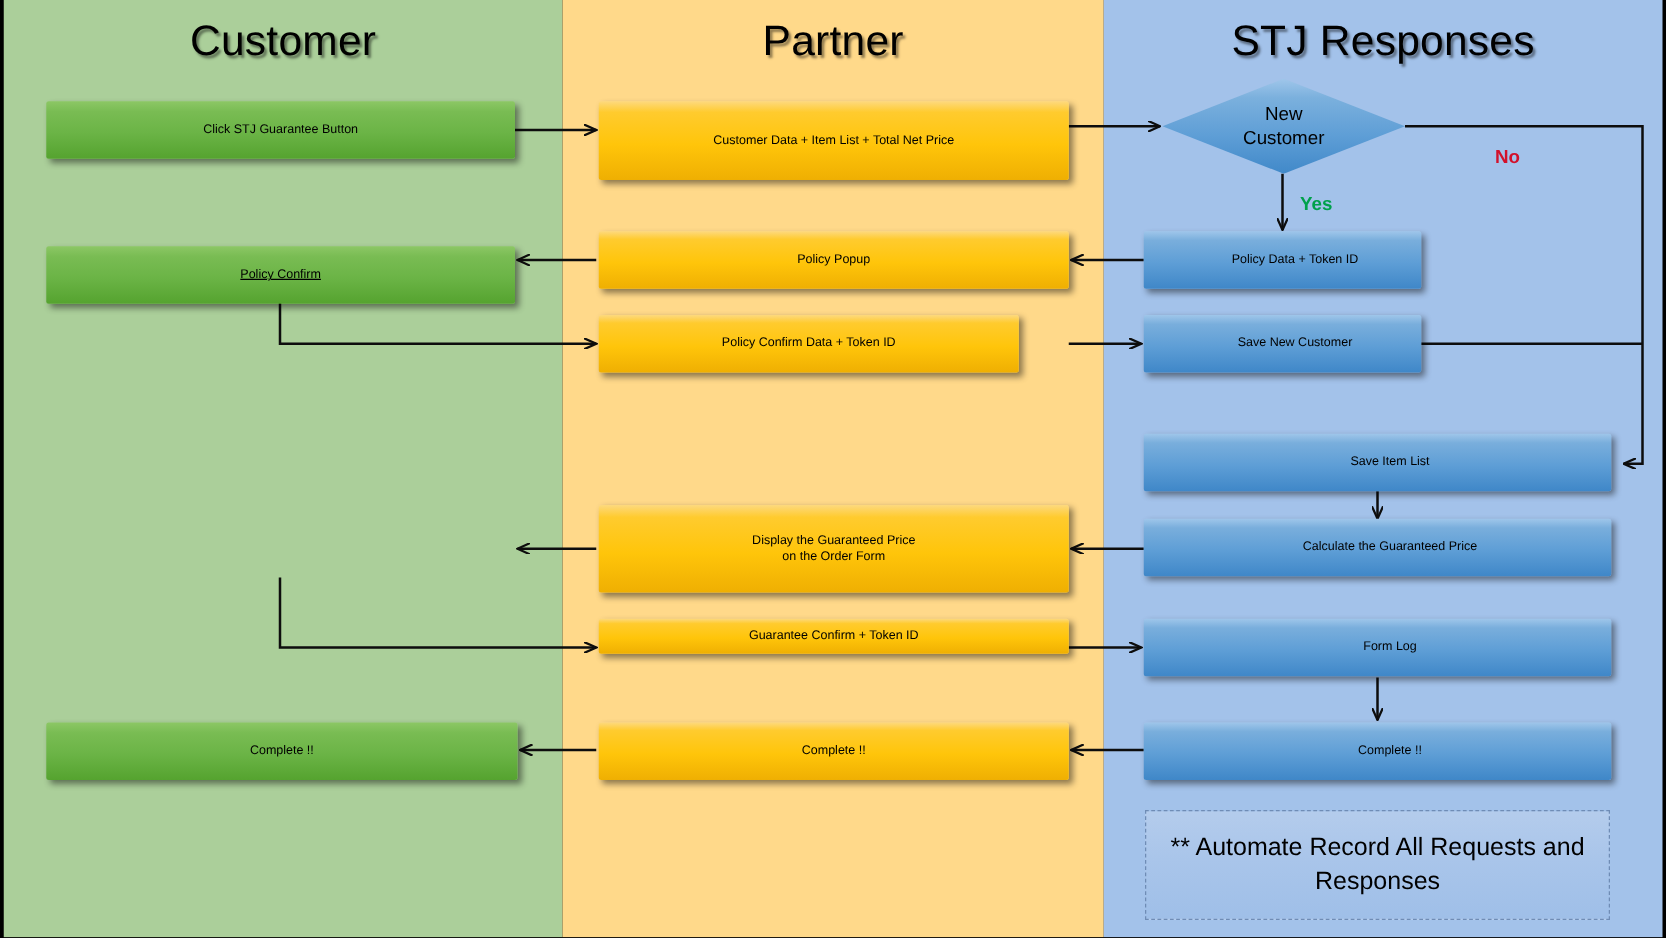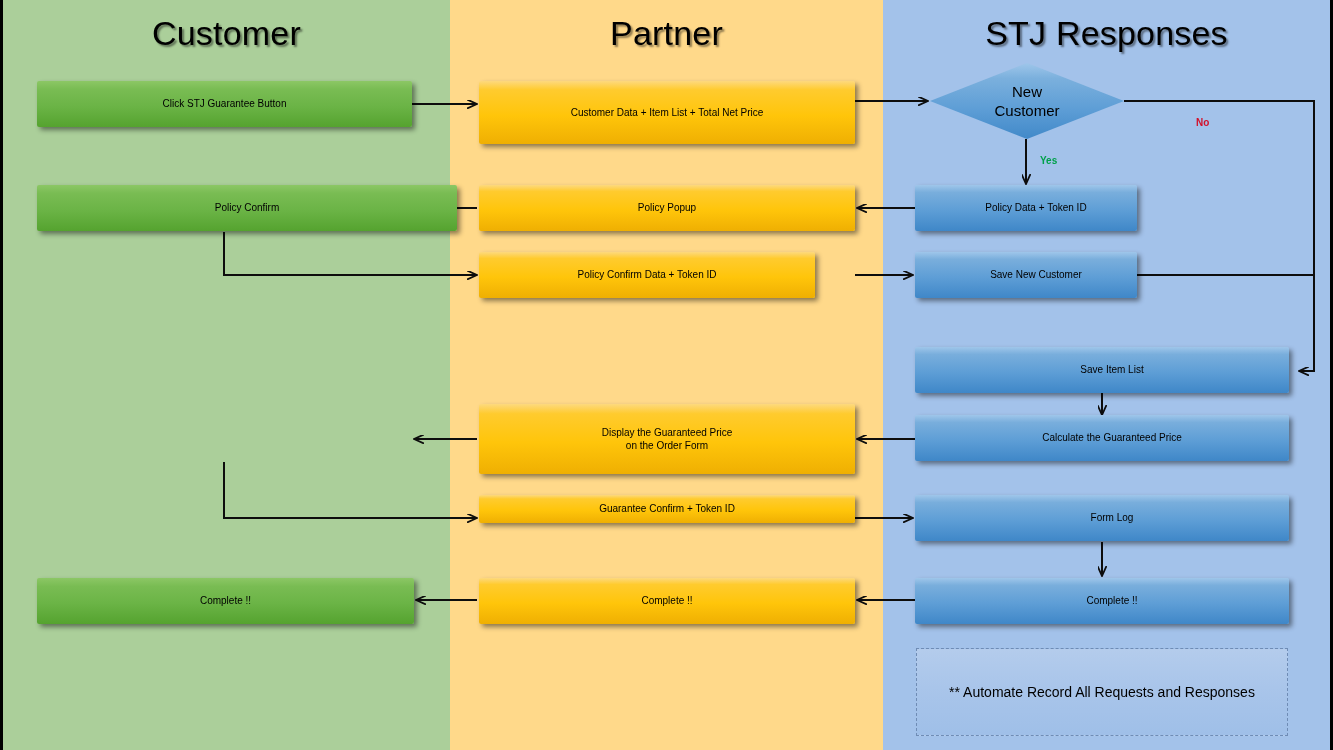--- a/index.html
+++ b/index.html
@@ -94,21 +94,21 @@
   .note {
     position: absolute;
     box-sizing: border-box;
     display: flex;
     align-items: center;
     justify-content: center;
     text-align: center;
     border: 1px dashed #6f8cb5;
     background: linear-gradient(to bottom, #B4CCEC 0%, #A9C5EA 45%, #9FBFE8 100%);
     color: #000;
-    font-size: 14px;
+    font-size: 20px;
     line-height: 1.35;
     padding: 4px 14px;
   }
 
   
   svg.wires {
     position: absolute;
     left: 0;
     top: 0;
     width: 1333px;
@@ -116,21 +116,21 @@
     pointer-events: none;
   }
   .wire {
     stroke: #0d0d0d;
     stroke-width: 2;
     fill: none;
   }
 
   .edge-label {
     position: absolute;
-    font-size: 10px;
+    font-size: 15px;
     font-weight: bold;
     white-space: nowrap;
   }
   .edge-label.yes { color: #00A14B; }
   .edge-label.no  { color: #D2112B; }
 </style>
 </head>
 <body>
 
 <div id="stage">
@@ -186,21 +186,21 @@
 
     <path class="wire" d="M477,600 L416,600" marker-end="url(#arw)"></path>
   </svg>
 
   <div class="edge-label yes" style="left:1040px; top:155px;">Yes</div>
   <div class="edge-label no" style="left:1196px; top:117px;">No</div>
 
   <div class="node green" style="left:37px; top:81px; width:375px; height:46px;">
     <span>Click STJ Guarantee Button</span>
   </div>
-  <div class="node green" style="left:37px; top:185px; width:420px; height:46px;">
+  <div class="node green" style="left:37px; top:197px; width:375px; height:46px;text-decoration:underline;">
     <span>Policy Confirm</span>
   </div>
   <div class="node green" style="left:37px; top:578px; width:377px; height:46px;">
     <span>Complete !!</span>
   </div>
 
   <div class="node yellow" style="left:479px; top:81px; width:376px; height:63px;">
     <span>Customer Data + Item List + Total Net Price</span>
   </div>
   <div class="node yellow" style="left:479px; top:185px; width:376px; height:46px;">

